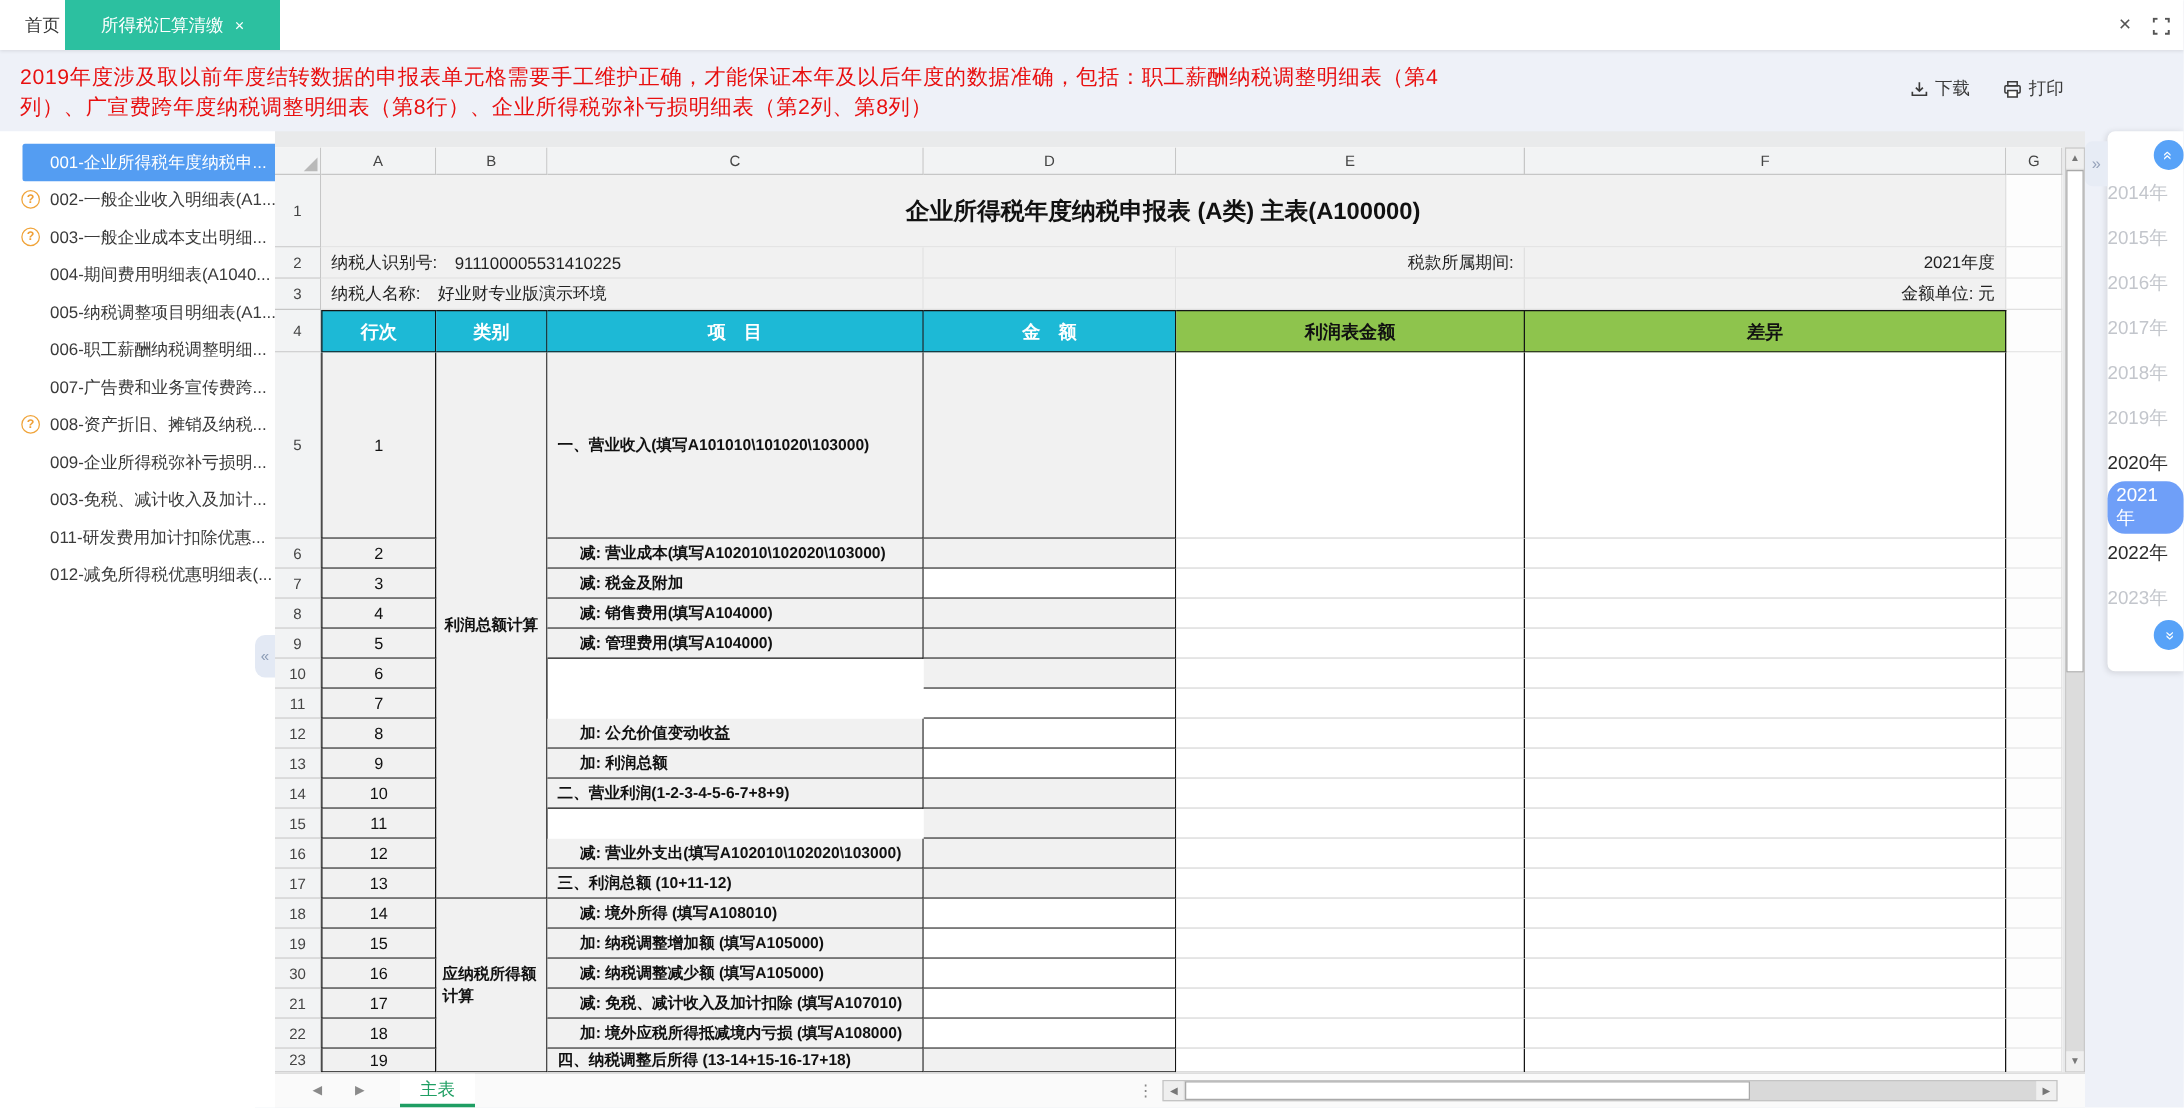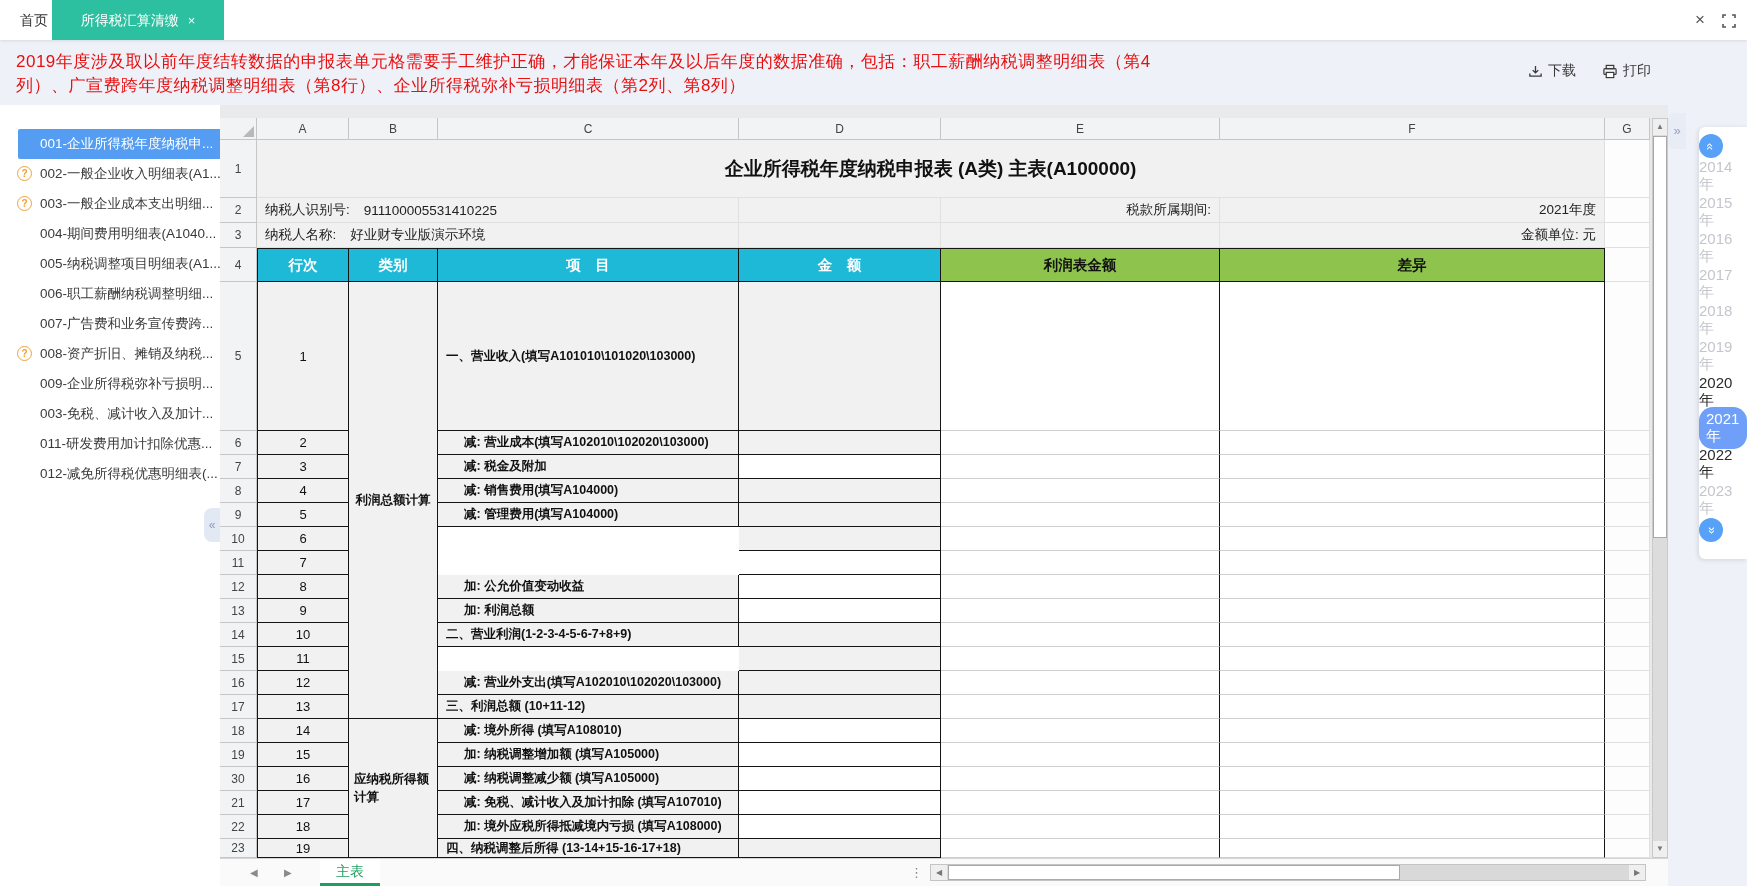--- a/index.html
+++ b/index.html
@@ -25,21 +25,21 @@
   .warning { position:absolute; left:16px; top:50px; width:1150px;
     font-size:17px; line-height:24px; color:#e80f0f; letter-spacing:.5px; z-index:5; }
   .toolbar { position:absolute; left:1528px; top:62px; display:flex; gap:26px;
     font-size:14px; color:#3a3a3a; z-index:5; }
   .tool-btn { display:flex; align-items:center; gap:5px; cursor:pointer; }
   .tool-btn svg { display:block; }
 
   
   .sidebar { position:absolute; left:0; top:105px; width:220px; height:781px;
     background:#fff; z-index:4; }
-  .sidebar-list { padding-top:24px; }
+  .sidebar-list { padding-top:10px; }
   .sb-item { position:relative; height:30px; line-height:30px; padding-left:40px;
     font-size:13.5px; color:#3a3a3a; cursor:pointer; white-space:nowrap; overflow:hidden; }
   .sb-item.selected { margin-left:18px; padding-left:22px; background:#549df2;
     color:#fff; border-radius:2px 0 0 2px; }
   .help-ico { position:absolute; left:17px; top:7px; width:15px; height:15px;
     border:1px solid #f0a43a; border-radius:50%; color:#ef9f35; font-size:10px;
     line-height:13px; text-align:center; font-weight:bold; }
   .collapse-left { position:absolute; left:204px; top:508px; width:16px; height:34px;
     background:#e3e9f4; border-radius:8px 0 0 8px; color:#8b9bb5; font-size:12px;
     line-height:34px; text-align:center; cursor:pointer; z-index:6; }
@@ -102,24 +102,24 @@
   .h-arrow { position:absolute; top:0; width:16px; height:15px; background:#efefef;
     color:#777; font-size:8px; text-align:center; line-height:15px; cursor:pointer; }
   .h-left { left:0; } .h-right { right:0; }
   .h-thumb { position:absolute; left:17px; top:0; width:452px; height:15px;
     background:#fff; border:1px solid #a9a9a9; cursor:pointer; }
 
   
   .collapse-right { position:absolute; right:61px; top:113px; width:18px; height:36px;
     background:#e7ecf5; border-radius:6px 0 0 6px; color:#97a3bb; font-size:13px;
     line-height:36px; text-align:center; cursor:pointer; z-index:6; }
-  .year-panel { position:absolute; right:0; top:105px; width:48px; height:432px;
+  .year-panel { position:absolute; right:0; top:105px; width:61px; height:432px;
     background:#fff; border-radius:6px 0 0 6px; box-shadow:-1px 1px 5px rgba(0,0,0,.12);
-    display:flex; flex-direction:column; align-items:flex-start; padding:7px 0;
-    z-index:5;margin-top:22px; }
+    display:flex; flex-direction:column; align-items:flex-end; padding:7px 0;
+    z-index:5; }
   .chv { width:24px; height:24px; border-radius:50%; background:#57a2f8; color:#fff;
     font-size:13px; display:flex; align-items:center; justify-content:center;
     cursor:pointer; flex:none; }
   .chv span { display:block; }
   .chv-up span { transform:rotate(90deg); }
   .chv-down span { transform:rotate(-90deg); }
   .year-item { height:36px; display:flex; align-items:center; font-size:15px;
     cursor:pointer; }
   .year-item.dim { color:#c3c6cc; }
   .year-item.normal { color:#2b2b2b; }

